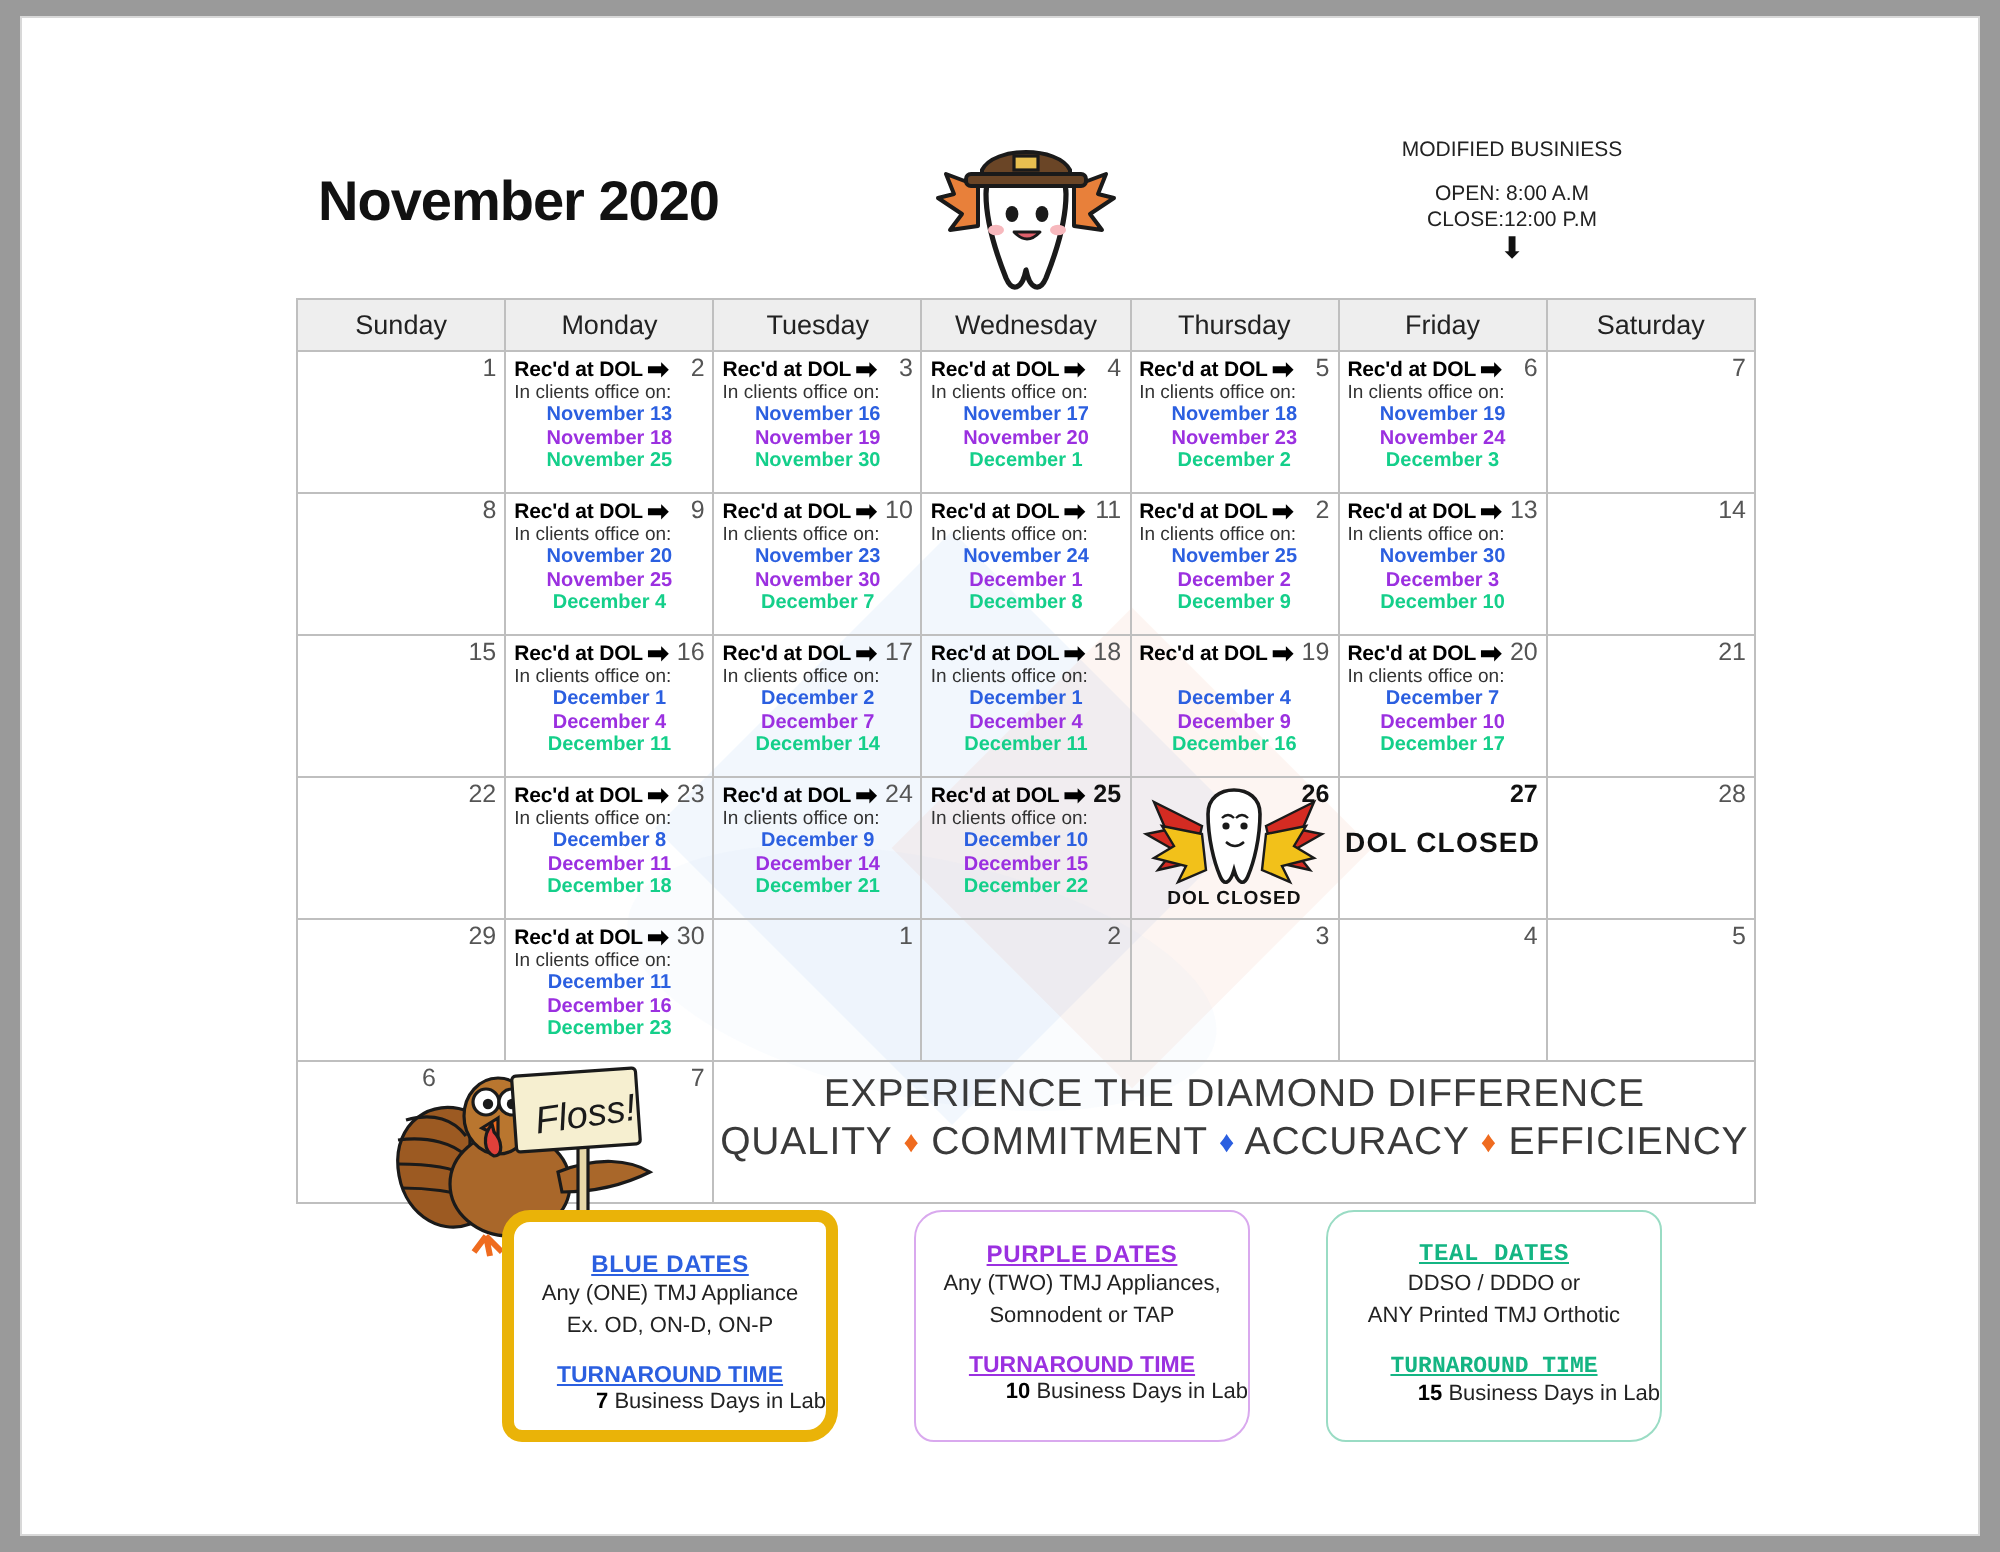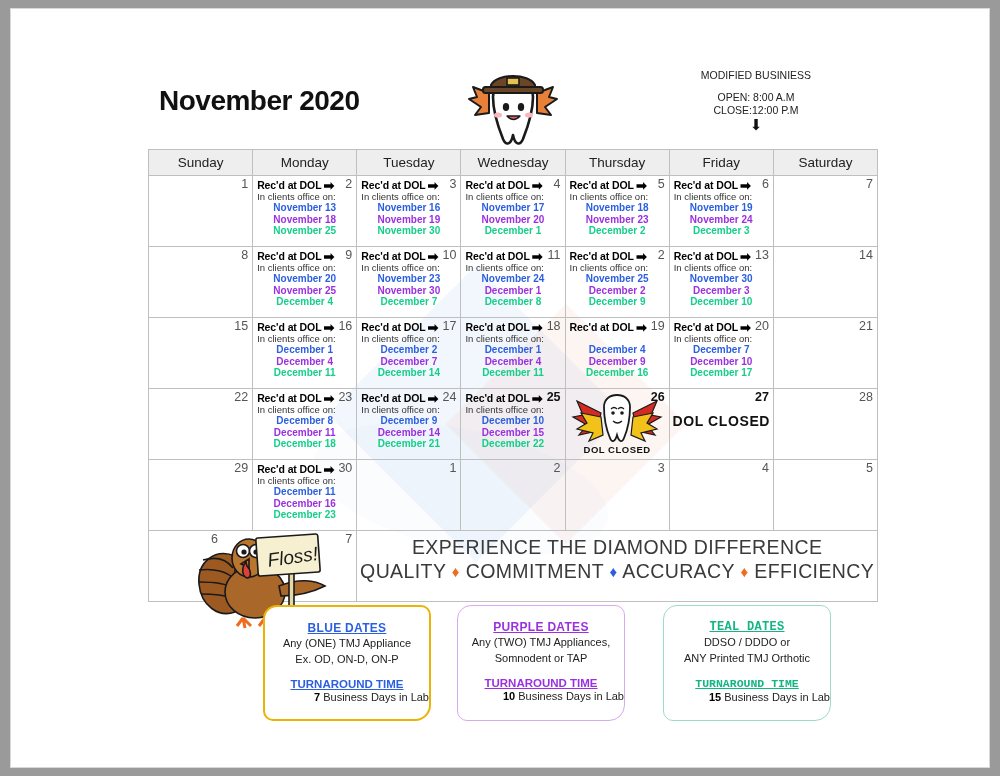--- a/index.html
+++ b/index.html
@@ -238,21 +238,21 @@
     margin-top: 12px;
   }
   .legend .days {
     font-size: 11px;
     color: #222222;
     margin-top: 1px;
     text-align: right;
   }
   .legend .days b { font-weight: bold; color: #000000; }
 
-  #lg-blue   { left: 252px; border: 2px solid #eab308; }
+  #lg-blue   { left: 240px; border: 6px solid #eab308; }
   #lg-purple { left: 446px; border: 1px solid #d9a9ee; }
   #lg-teal   { left: 652px; border: 1px solid #9adcc4; }
 
   .c-blue   { color: #2b5fe0; }
   .c-purple { color: #9b30e0; }
   .c-teal   { color: #14b583; font-family: Liberation Mono, monospace; }
 </style>
 </head>
 <body>
 

